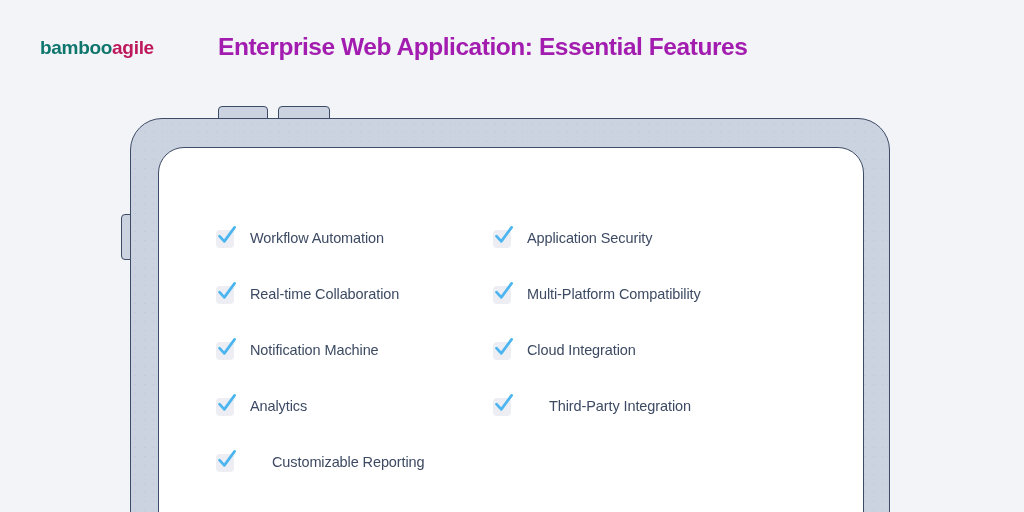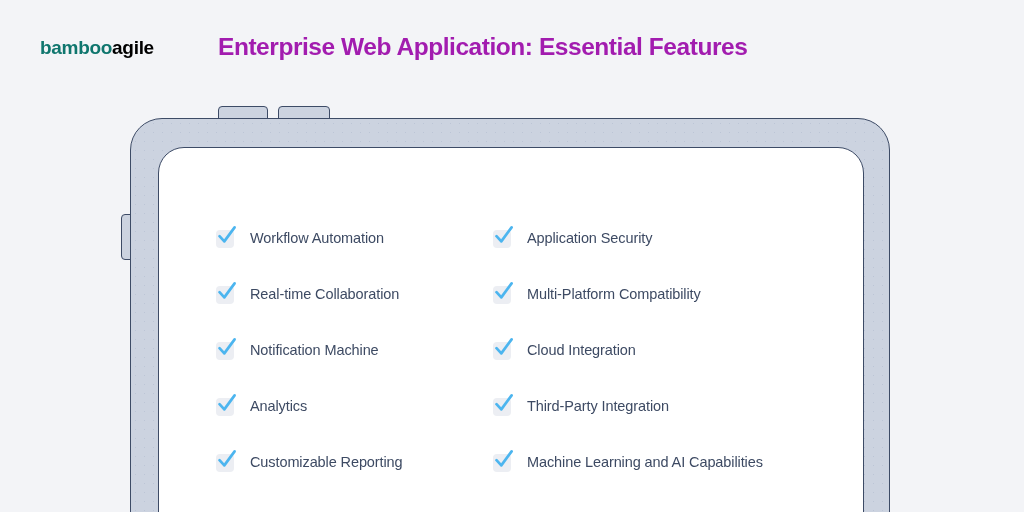--- a/index.html
+++ b/index.html
@@ -25,21 +25,21 @@
   .logo {
     position: absolute;
     left: 40px;
     top: 37px;
     font-size: 19px;
     font-weight: bold;
     letter-spacing: -0.3px;
     white-space: nowrap;
   }
   .logo-bamboo { color: #0f766e; }
-  .logo-agile  { color: #000000; }
+  .logo-agile  { color: #be185d; }
 
   .page-title {
     position: absolute;
     left: 218px;
     top: 33px;
     font-size: 24.5px;
     font-weight: bold;
     color: #a21caf;
     letter-spacing: -0.45px;
     white-space: nowrap;
@@ -119,21 +119,21 @@
   .check-col.right { left: 334px; }
 
   .check-item {
     display: flex;
     align-items: center;
     height: 24px;
     margin-bottom: 32px;
     white-space: nowrap;
     margin-top: 16px;
   }
-  .check-item:last-child { margin-bottom: 0; }
+  .check-item:last-child { margin-bottom: 0; gap: 22px; }
 
   .checkbox {
     position: relative;
     width: 20px;
     height: 20px;
     flex: 0 0 20px;
     margin-right: 14px;
   }
   .checkbox .box {
     position: absolute;
@@ -268,27 +268,18 @@
           <div class="check-item">
             <span class="checkbox">
               <span class="box"></span>
               <svg viewBox="0 0 24 24" fill="none">
                   <path d="M4.5 12.2 L9.3 17.4 L19.6 3.4" stroke="#4cb5ef" stroke-width="2.7" stroke-linecap="round" stroke-linejoin="round"></path>
                 </svg>
             </span>
             <span class="check-label">Third-Party Integration</span>
           </div>
 
-          <div class="check-item">
-            <span class="checkbox">
-              <span class="box"></span>
-              <svg viewBox="0 0 24 24" fill="none">
-                  <path d="M4.5 12.2 L9.3 17.4 L19.6 3.4" stroke="#4cb5ef" stroke-width="2.7" stroke-linecap="round" stroke-linejoin="round"></path>
-                </svg>
-            </span>
-            <span class="check-label">Machine Learning and AI Capabilities</span>
-          </div>
         </div>
 
       </div>
     </div>
   </div>
 </div>
 
 </body></html>

